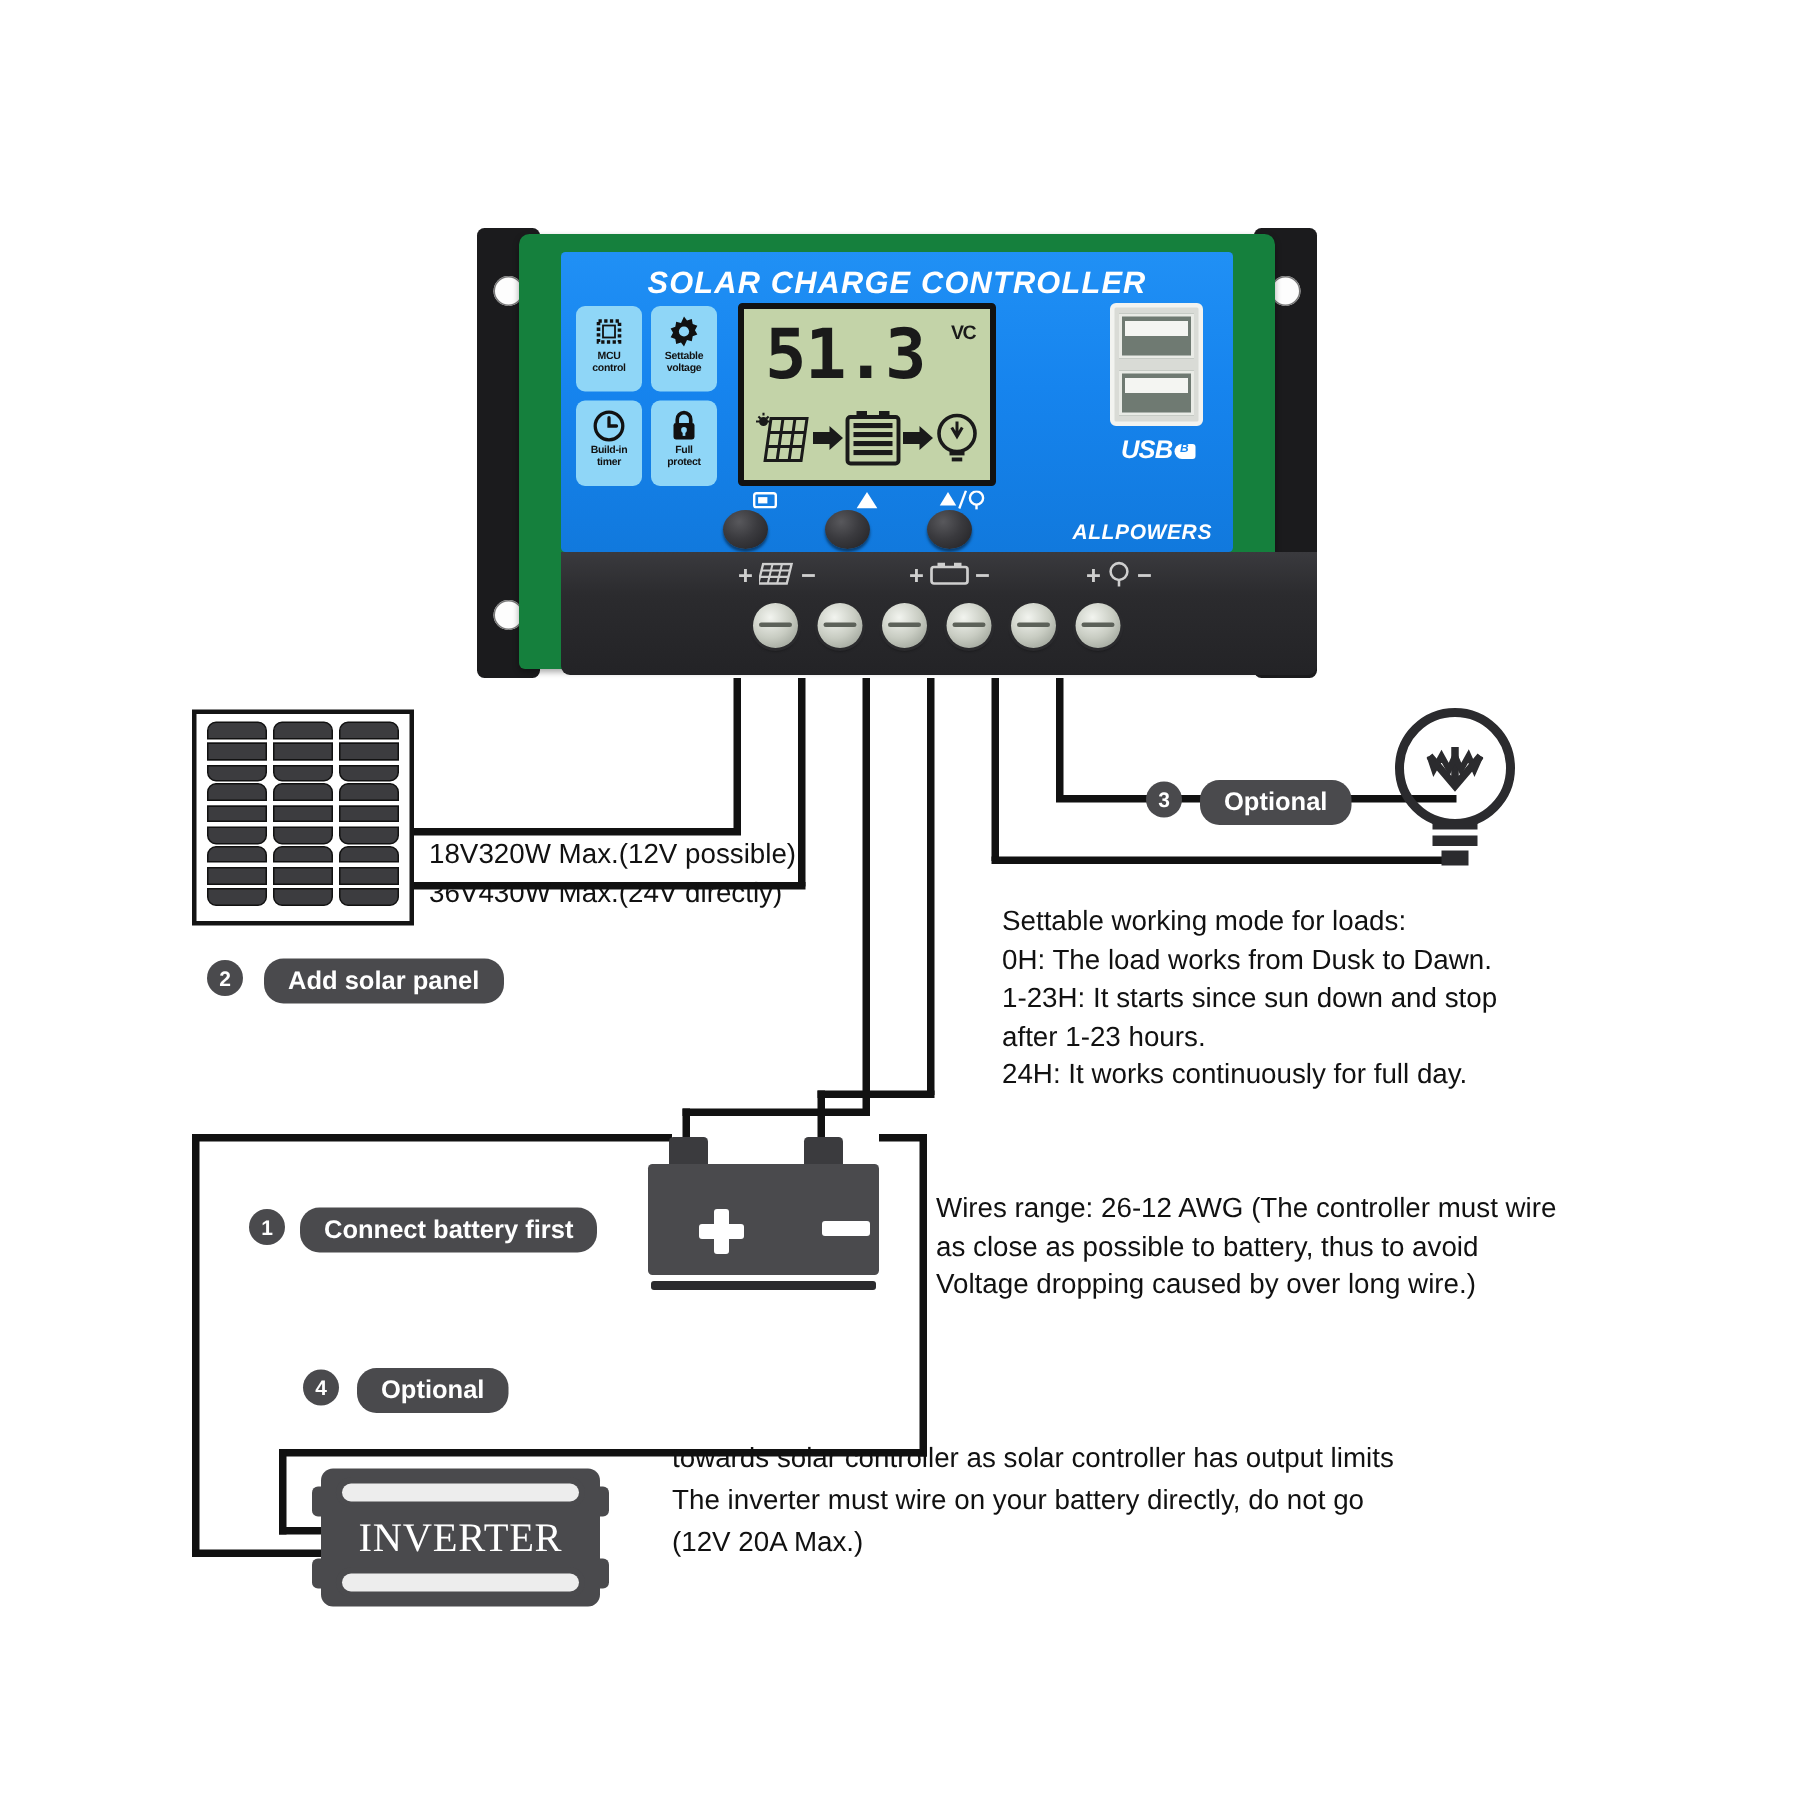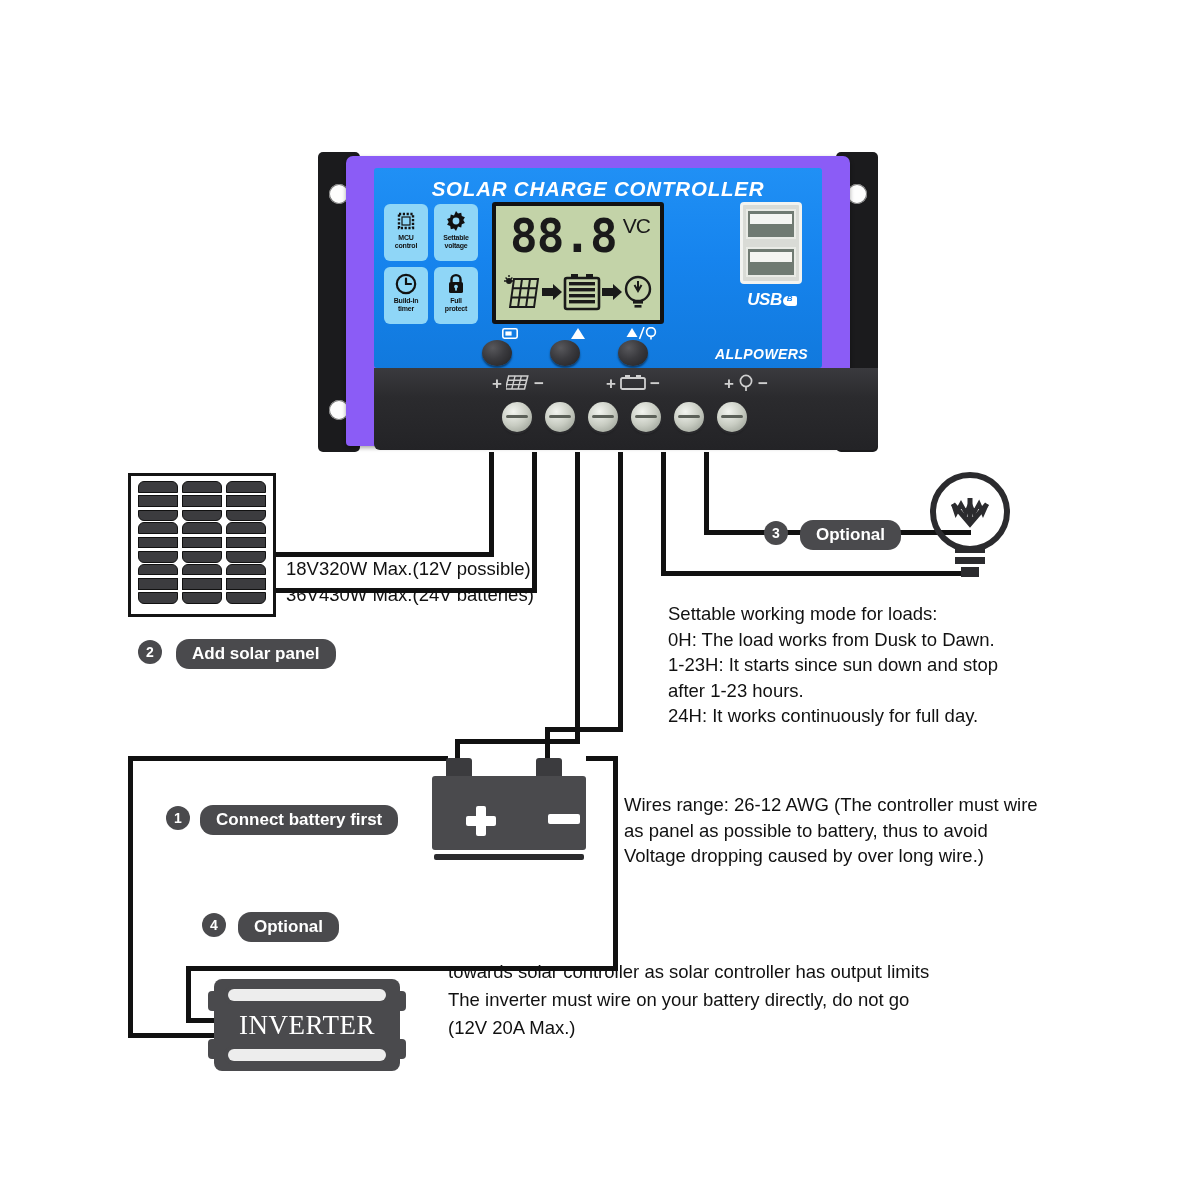--- a/index.html
+++ b/index.html
@@ -11,21 +11,21 @@
 
   
   #controller{position:absolute;left:318px;top:152px;width:560px;height:300px;}
   .flange{position:absolute;top:0;width:42px;height:300px;background:#1b1b1d;border-radius:5px;}
   .flange.l{left:0;}
   .flange.r{right:0;}
   .fhole{position:absolute;left:11px;width:20px;height:20px;border-radius:50%;background:#fdfdfd;
          box-shadow:inset 0 0 0 1px #777;}
   .fhole.t{top:32px;} .fhole.b{bottom:32px;}
 
-  #body{position:absolute;left:28px;top:4px;width:504px;height:290px;background:#8b5cf6;
+  #body{position:absolute;left:28px;top:4px;width:504px;height:290px;background:#15803d;
         border-radius:7px 7px 4px 4px;box-shadow:0 2px 4px rgba(0,0,0,.35);}
   #faceplate{position:absolute;left:28px;top:12px;width:448px;height:200px;background:#1684ee;
              border-radius:3px;
              background-image:linear-gradient(180deg,#2090f5 0%,#1684ee 45%,#1179dd 100%);}
   #title{position:absolute;left:0;right:0;top:9px;text-align:center;color:#fff;
          font-size:20.5px;font-weight:bold;font-style:italic;letter-spacing:.8px;
          font-family:"Liberation Sans",sans-serif;}
 
   
   #badges{position:absolute;left:10px;top:36px;width:94px;height:120px;}
@@ -35,21 +35,21 @@
   .badge .bi{height:27px;display:flex;align-items:center;justify-content:center;}
   .badge .bt{font-size:7px;font-weight:bold;color:#111;line-height:8px;text-align:center;
              letter-spacing:-.2px;}
   .b1{left:0;top:0;} .b2{left:50px;top:0;} .b3{left:0;top:63px;} .b4{left:50px;top:63px;}
 
   
   #lcd{position:absolute;left:118px;top:34px;width:172px;height:122px;background:#c3d3a8;
        border:4px solid #121212;border-radius:3px;box-sizing:border-box;}
   #lcdnum{position:absolute;left:14px;top:4px;font-family:"DejaVu Sans Mono",monospace;
           font-size:46px;font-weight:bold;color:#1a1a1a;letter-spacing:-1px;line-height:52px;}
-  #lcdunit{position:absolute;right:10px;top:8px;font-size:21px;font-weight:normal;color:#1a1a1a;
+  #lcdunit{position:absolute;right:10px;top:8px;font-size:13px;font-weight:bold;color:#1a1a1a;
            font-family:"Liberation Sans",sans-serif;letter-spacing:-1px;}
   #lcdrow{position:absolute;left:8px;right:6px;top:62px;height:52px;display:flex;
           align-items:center;justify-content:space-between;}
 
   
   .ctlbtn{position:absolute;width:30px;height:26px;border-radius:50%;
           background:radial-gradient(ellipse at 36% 30%,#58585c 0%,#3a3a3e 45%,#202023 100%);
           box-shadow:0 2px 2px rgba(0,0,0,.5);}
   .btnicon{position:absolute;width:36px;text-align:center;color:#fff;font-size:11px;line-height:11px;}
   #allpowers{position:absolute;right:14px;top:178px;color:#fff;font-size:14px;font-weight:bold;
@@ -205,21 +205,21 @@
                   <rect x="5" y="10" width="14" height="11" rx="1.6" fill="#111"></rect>
                   <circle cx="12" cy="14.6" r="1.9" fill="#8fd6f7"></circle>
                   <rect x="11.1" y="14.6" width="1.8" height="4" fill="#8fd6f7"></rect>
                 </svg>
             </div>
             <div class="bt"><span>Full</span><br><span>protect</span></div>
           </div>
         </div>
 
         <div id="lcd">
-          <div id="lcdnum">88.8</div>
+          <div id="lcdnum">51.3</div>
           <div id="lcdunit"><span>V</span><span>C</span></div>
           <div id="lcdrow">
             <span>
               <svg width="38" height="34" viewBox="0 0 38 34">
                   <circle cx="5" cy="6" r="3" fill="#1a1a1a"></circle>
                   <g stroke="#1a1a1a" stroke-width="1.4">
                     <path d="M5 0v2M0 6h2M9 6h-2M1.6 2.6l1.4 1.4M8.4 2.6L7 4"></path>
                   </g>
                   <g transform="translate(10,4) skewX(-8)">
                     <rect x="0" y="0" width="24" height="28" fill="none" stroke="#1a1a1a" stroke-width="2"></rect>
@@ -394,21 +394,21 @@
       <div class="pcell">
           <div class="pseg top"></div>
           <div class="pseg"></div>
           <div class="pseg bot"></div>
         </div>
     </div>
   </div>
 
   <div class="txtblk" style="left:286px;top:556px;">
     <div>18V320W Max.(12V possible)</div>
-    <div>36V430W Max.(24V batteries)</div>
+    <div>36V430W Max.(24V directly)</div>
   </div>
 
   <div class="stepnum" style="left:138px;top:640px;">2</div>
   <div class="pill" style="left:176px;top:639px;">Add solar panel</div>
 
   <div class="stepnum" style="left:764px;top:521px;">3</div>
   <div class="pill" style="left:800px;top:520px;">Optional</div>
 
   <div id="bulb">
     <svg width="90" height="112" viewBox="0 0 90 112">
@@ -437,21 +437,21 @@
       <div id="batminus"></div>
     </div>
     <div id="batbase"></div>
   </div>
 
   <div class="stepnum" style="left:166px;top:806px;">1</div>
   <div class="pill" style="left:200px;top:805px;">Connect battery first</div>
 
   <div class="txtblk" style="left:624px;top:792px;">
     <div>Wires range: 26-12 AWG (The controller must wire</div>
-    <div>as panel as possible to battery, thus to avoid</div>
+    <div>as close as possible to battery, thus to avoid</div>
     <div>Voltage dropping caused by over long wire.)</div>
   </div>
 
   <div class="stepnum" style="left:202px;top:913px;">4</div>
   <div class="pill" style="left:238px;top:912px;">Optional</div>
 
   <div id="inverter">
     <div class="invknob" style="left:0;top:12px;"></div>
     <div class="invknob" style="right:0;top:12px;"></div>
     <div class="invknob" style="left:0;bottom:12px;"></div>

